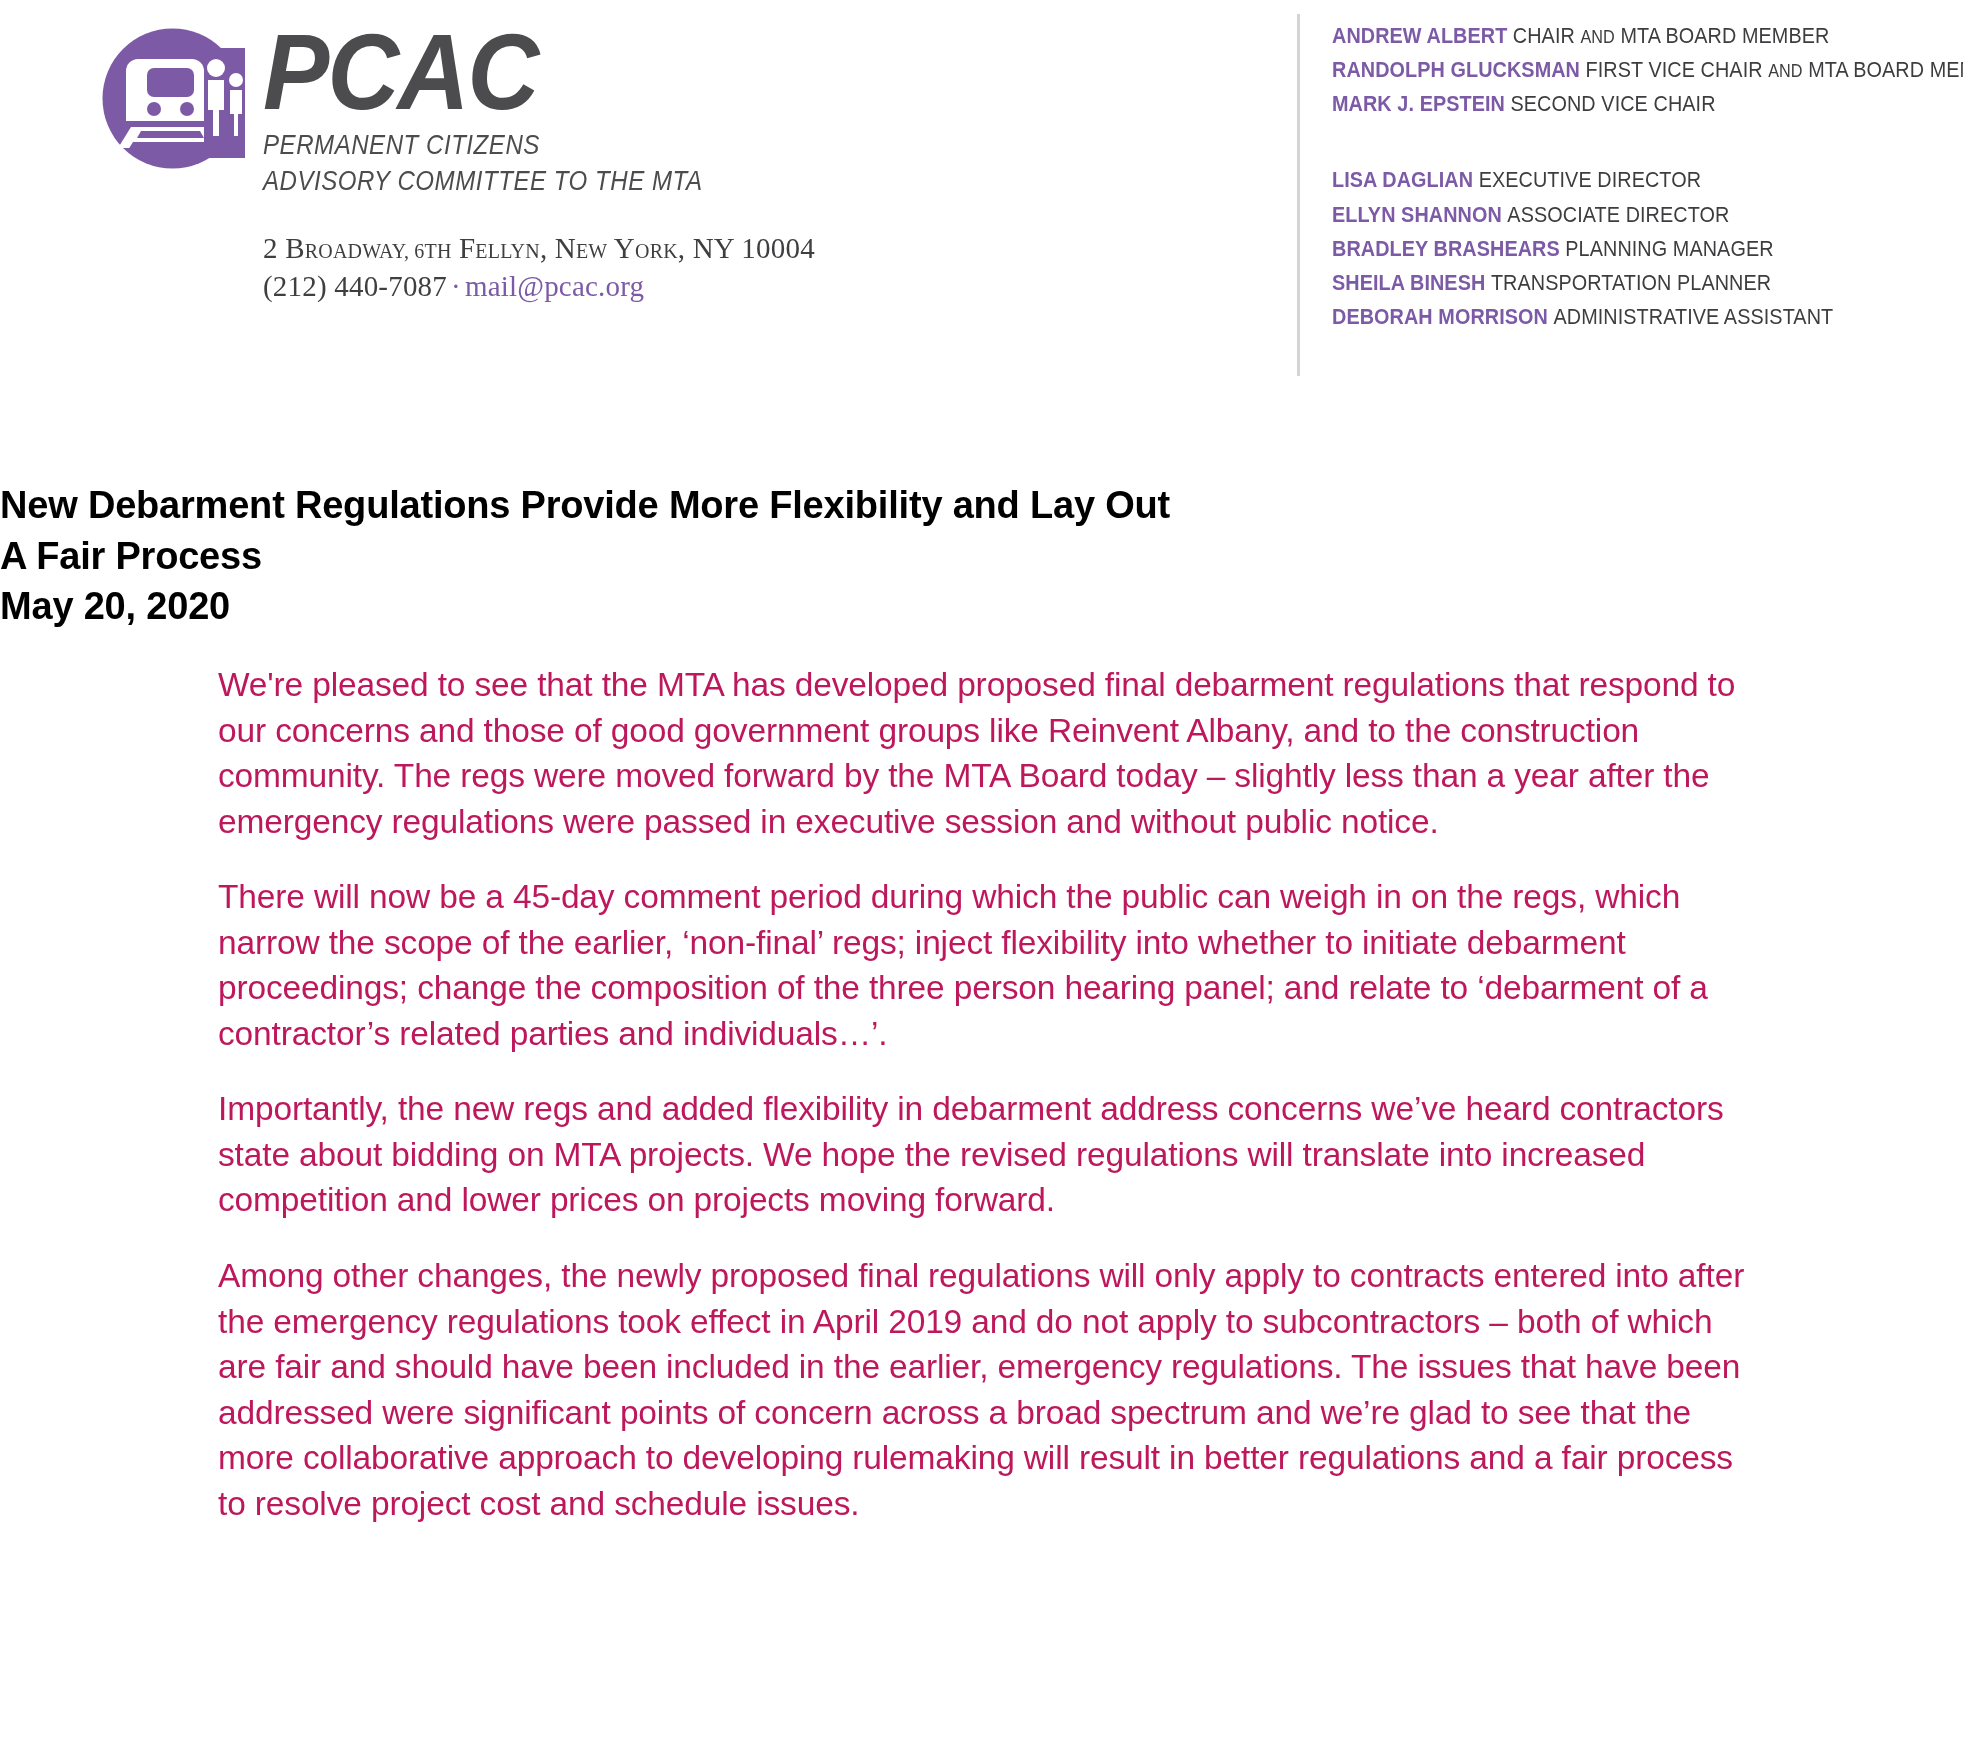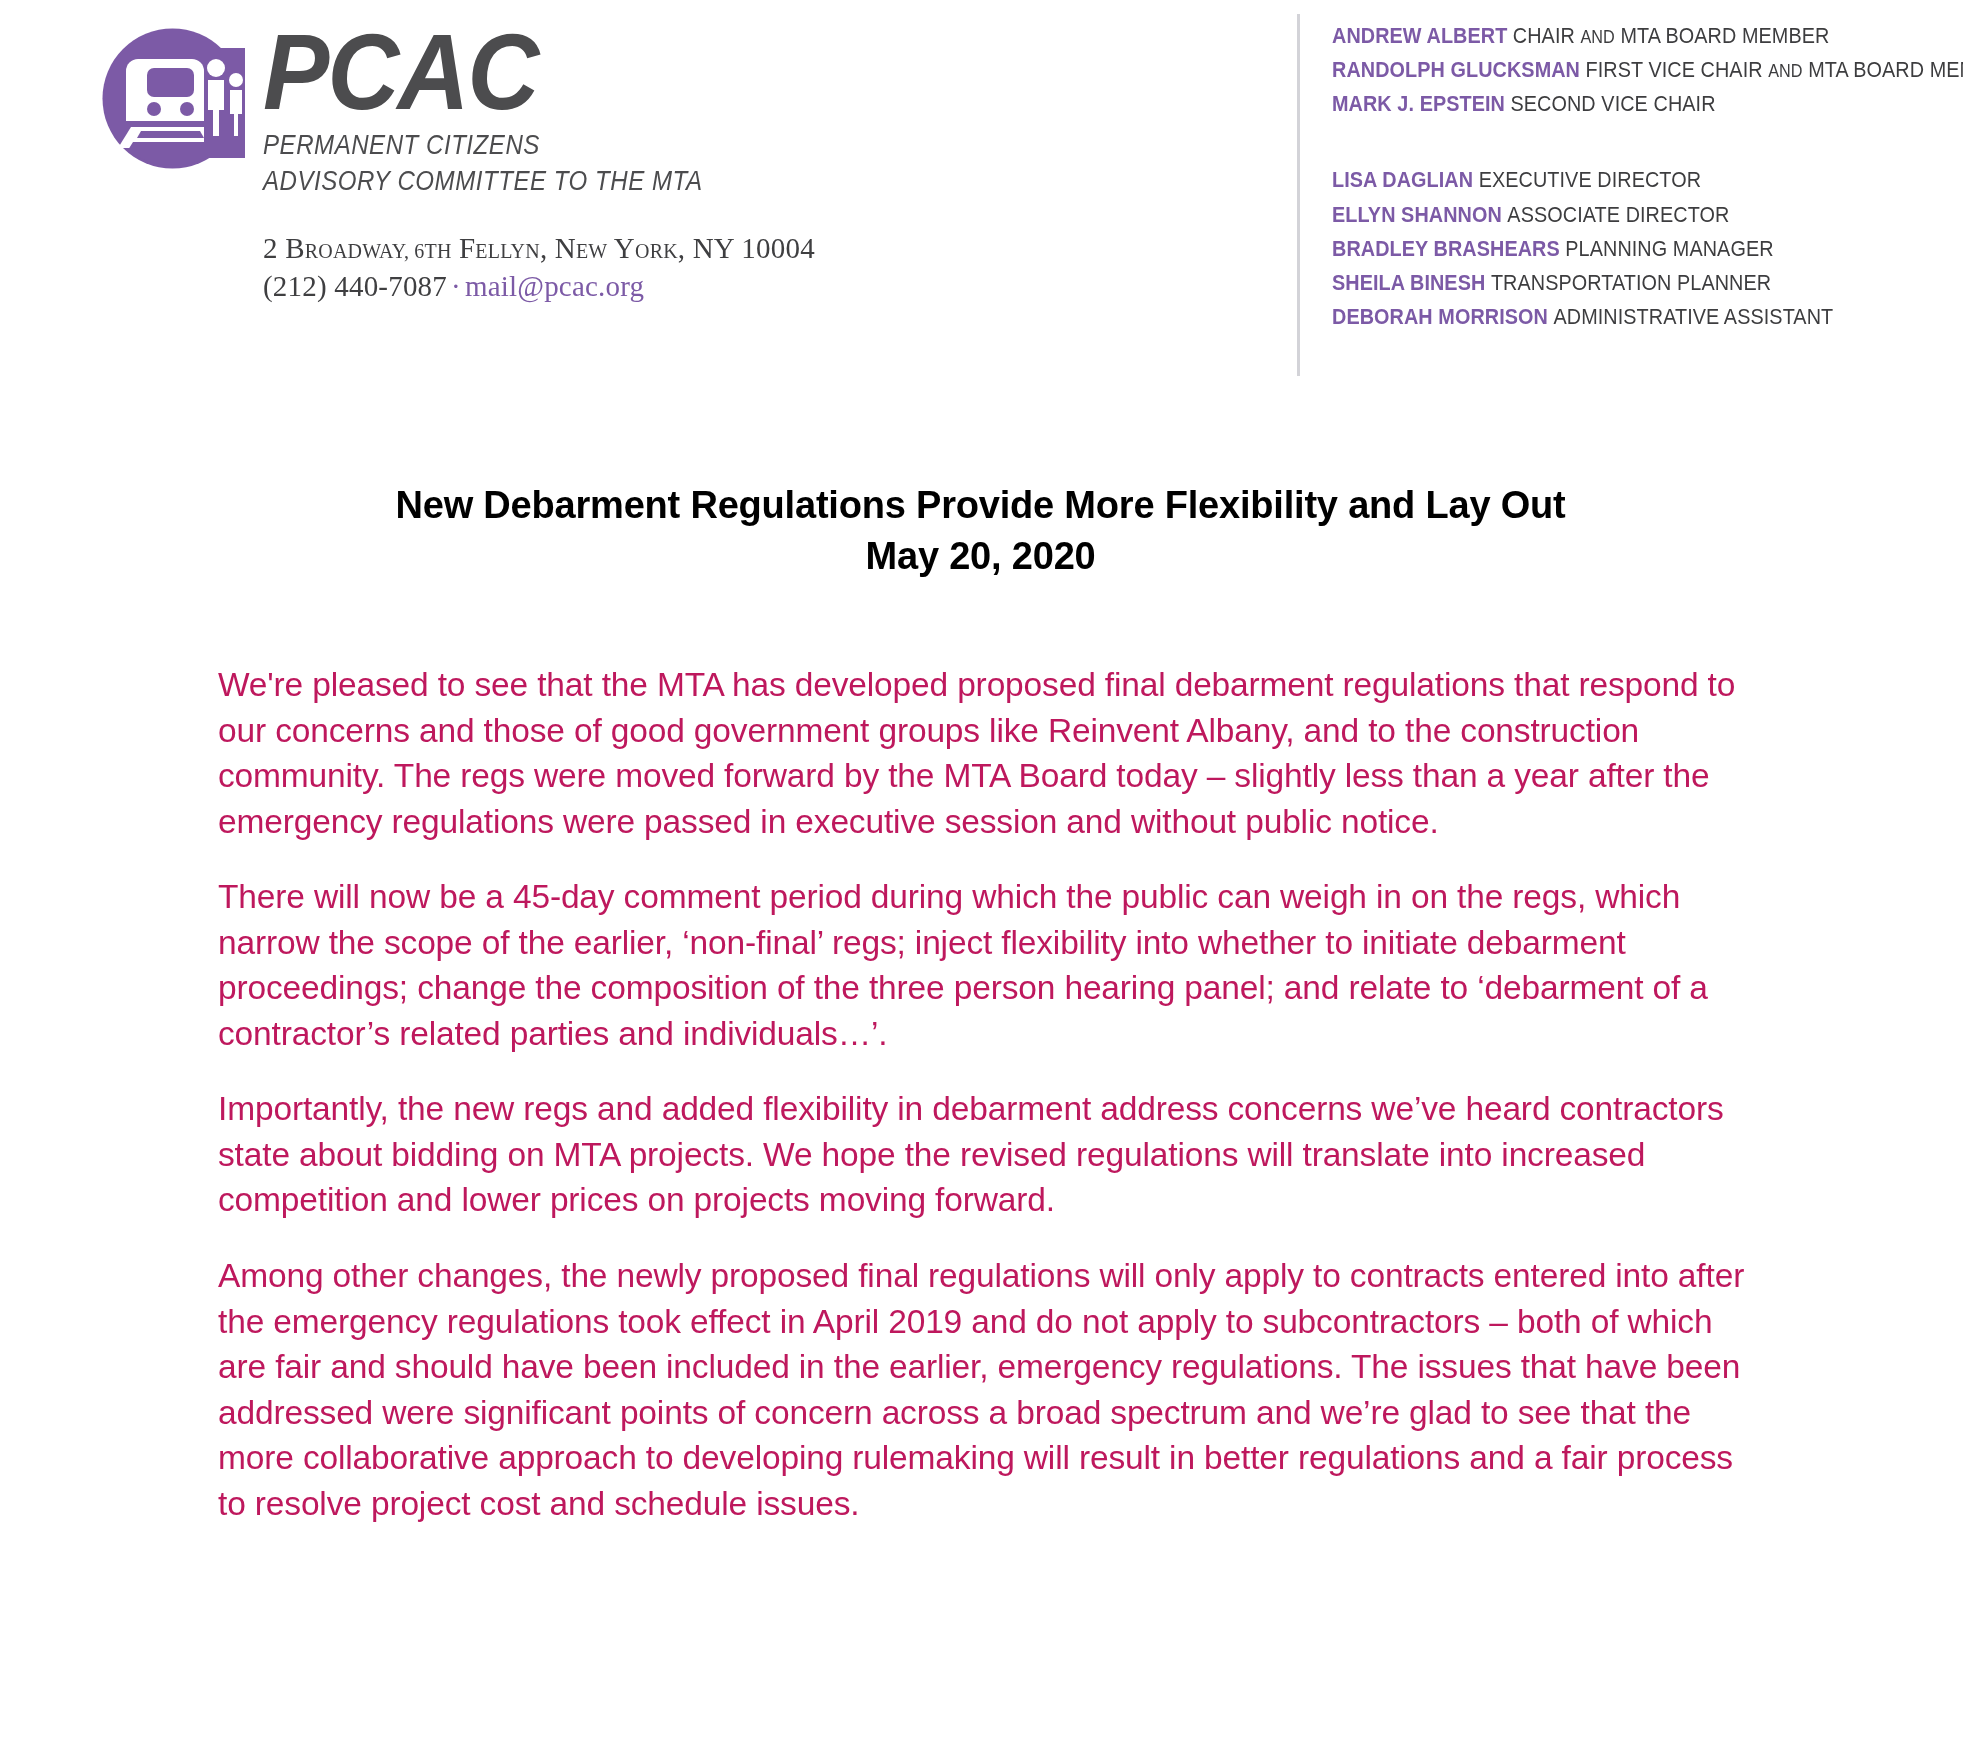--- a/index.html
+++ b/index.html
@@ -125,21 +125,20 @@
   }
   .m-and { font-size: 18px; }
   #masthead-staff { margin-top: 48px; }
 
   
   #title-block {
     position: absolute;
     top: 480px;
     left: 0;
     width: 1961px;
-    text-align: center;
   }
   .title-line {
     font-family: "Liberation Sans", sans-serif;
     font-weight: bold;
     font-size: 38px;
     line-height: 1.33;
     color: #000;
     letter-spacing: -0.2px;
   }
 
@@ -255,20 +254,21 @@
         <span class="m-name">DEBORAH MORRISON</span>
         <span class="m-title">ADMINISTRATIVE ASSISTANT</span>
       </div>
     </div>
 
   </div>
 </div>
 
 <div id="title-block">
   <div class="title-line">New Debarment Regulations Provide More Flexibility and Lay Out</div>
+  <div class="title-line">A Fair Process</div>
   <div class="title-line">May 20, 2020</div>
 </div>
 
 <div id="body-block">
   <p class="body-para">We're pleased to see that the MTA has developed proposed final debarment regulations that respond to our concerns and those of good government groups like Reinvent Albany, and to the construction community. The regs were moved forward by the MTA Board today – slightly less than a year after the emergency regulations were passed in executive session and without public notice.</p>
   <p class="body-para">There will now be a 45-day comment period during which the public can weigh in on the regs, which narrow the scope of the earlier, ‘non-final’ regs; inject flexibility into whether to initiate debarment proceedings; change the composition of the three person hearing panel; and relate to ‘debarment of a contractor’s related parties and individuals…’.</p>
   <p class="body-para">Importantly, the new regs and added flexibility in debarment address concerns we’ve heard contractors state about bidding on MTA projects. We hope the revised regulations will translate into increased competition and lower prices on projects moving forward.</p>
   <p class="body-para">Among other changes, the newly proposed final regulations will only apply to contracts entered into after the emergency regulations took effect in April 2019 and do not apply to subcontractors – both of which are fair and should have been included in the earlier, emergency regulations.  The issues that have been addressed were significant points of concern across a broad spectrum and we’re glad to see that the more collaborative approach to developing rulemaking will result in better regulations and a fair process to resolve project cost and schedule issues.</p>
 </div>
 

